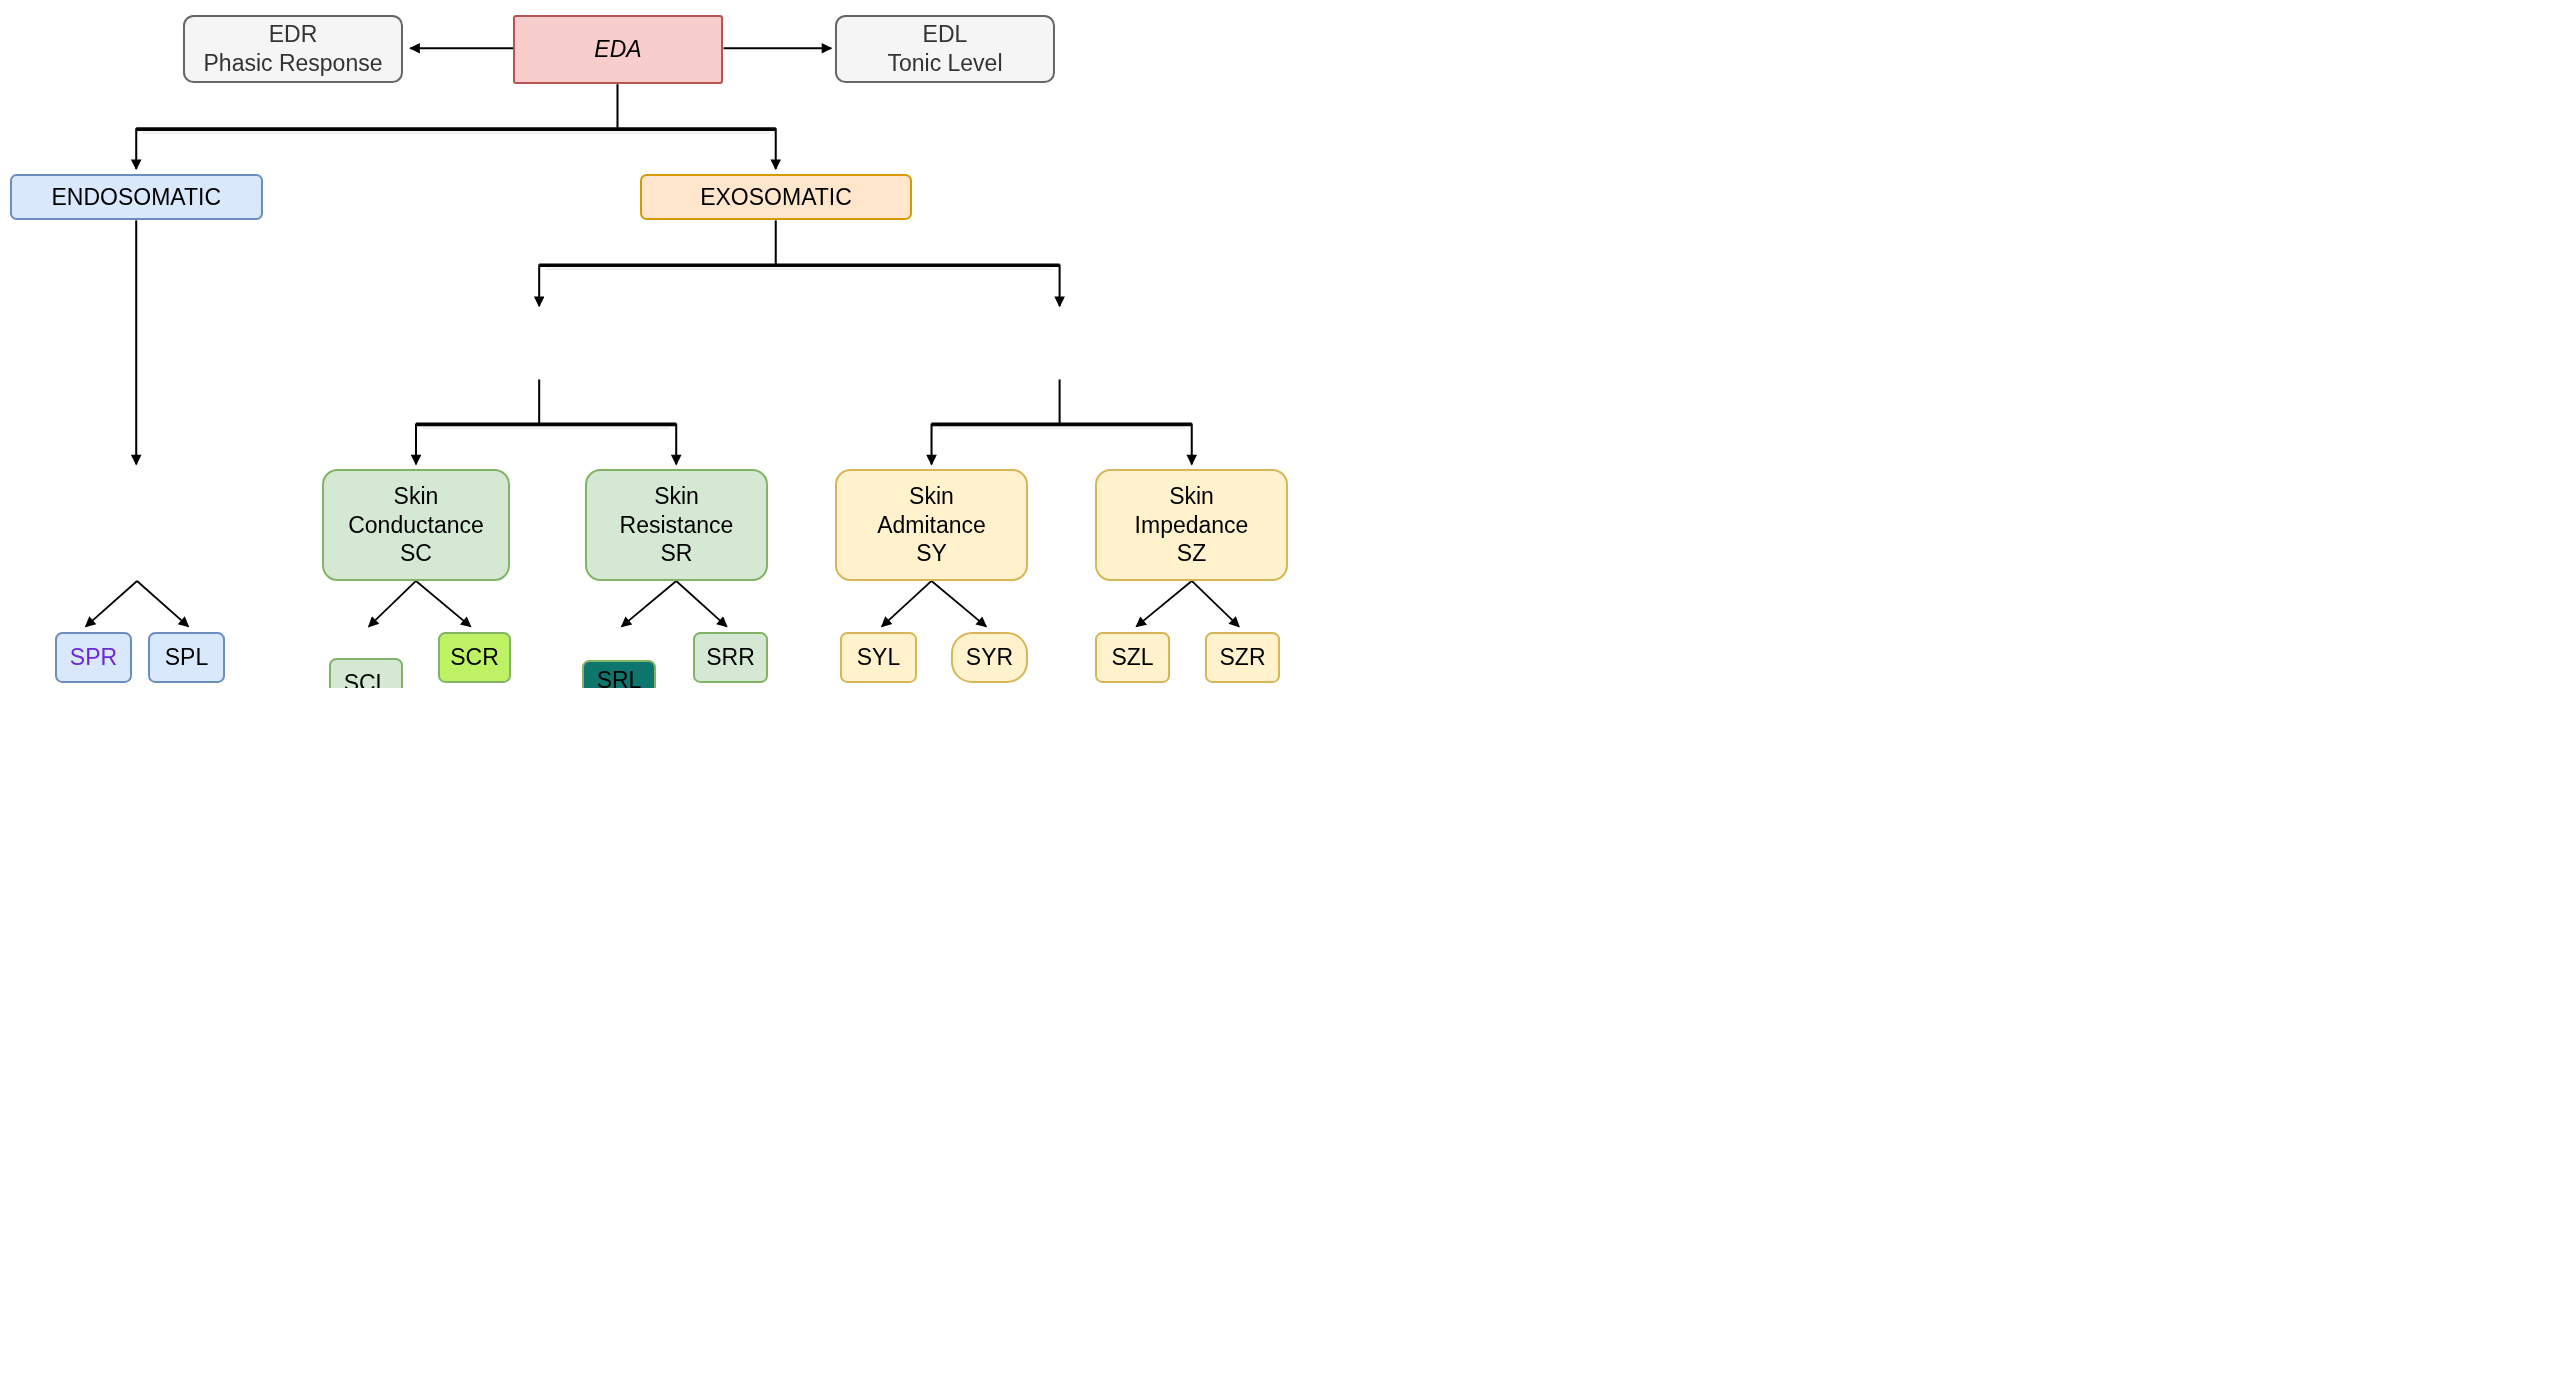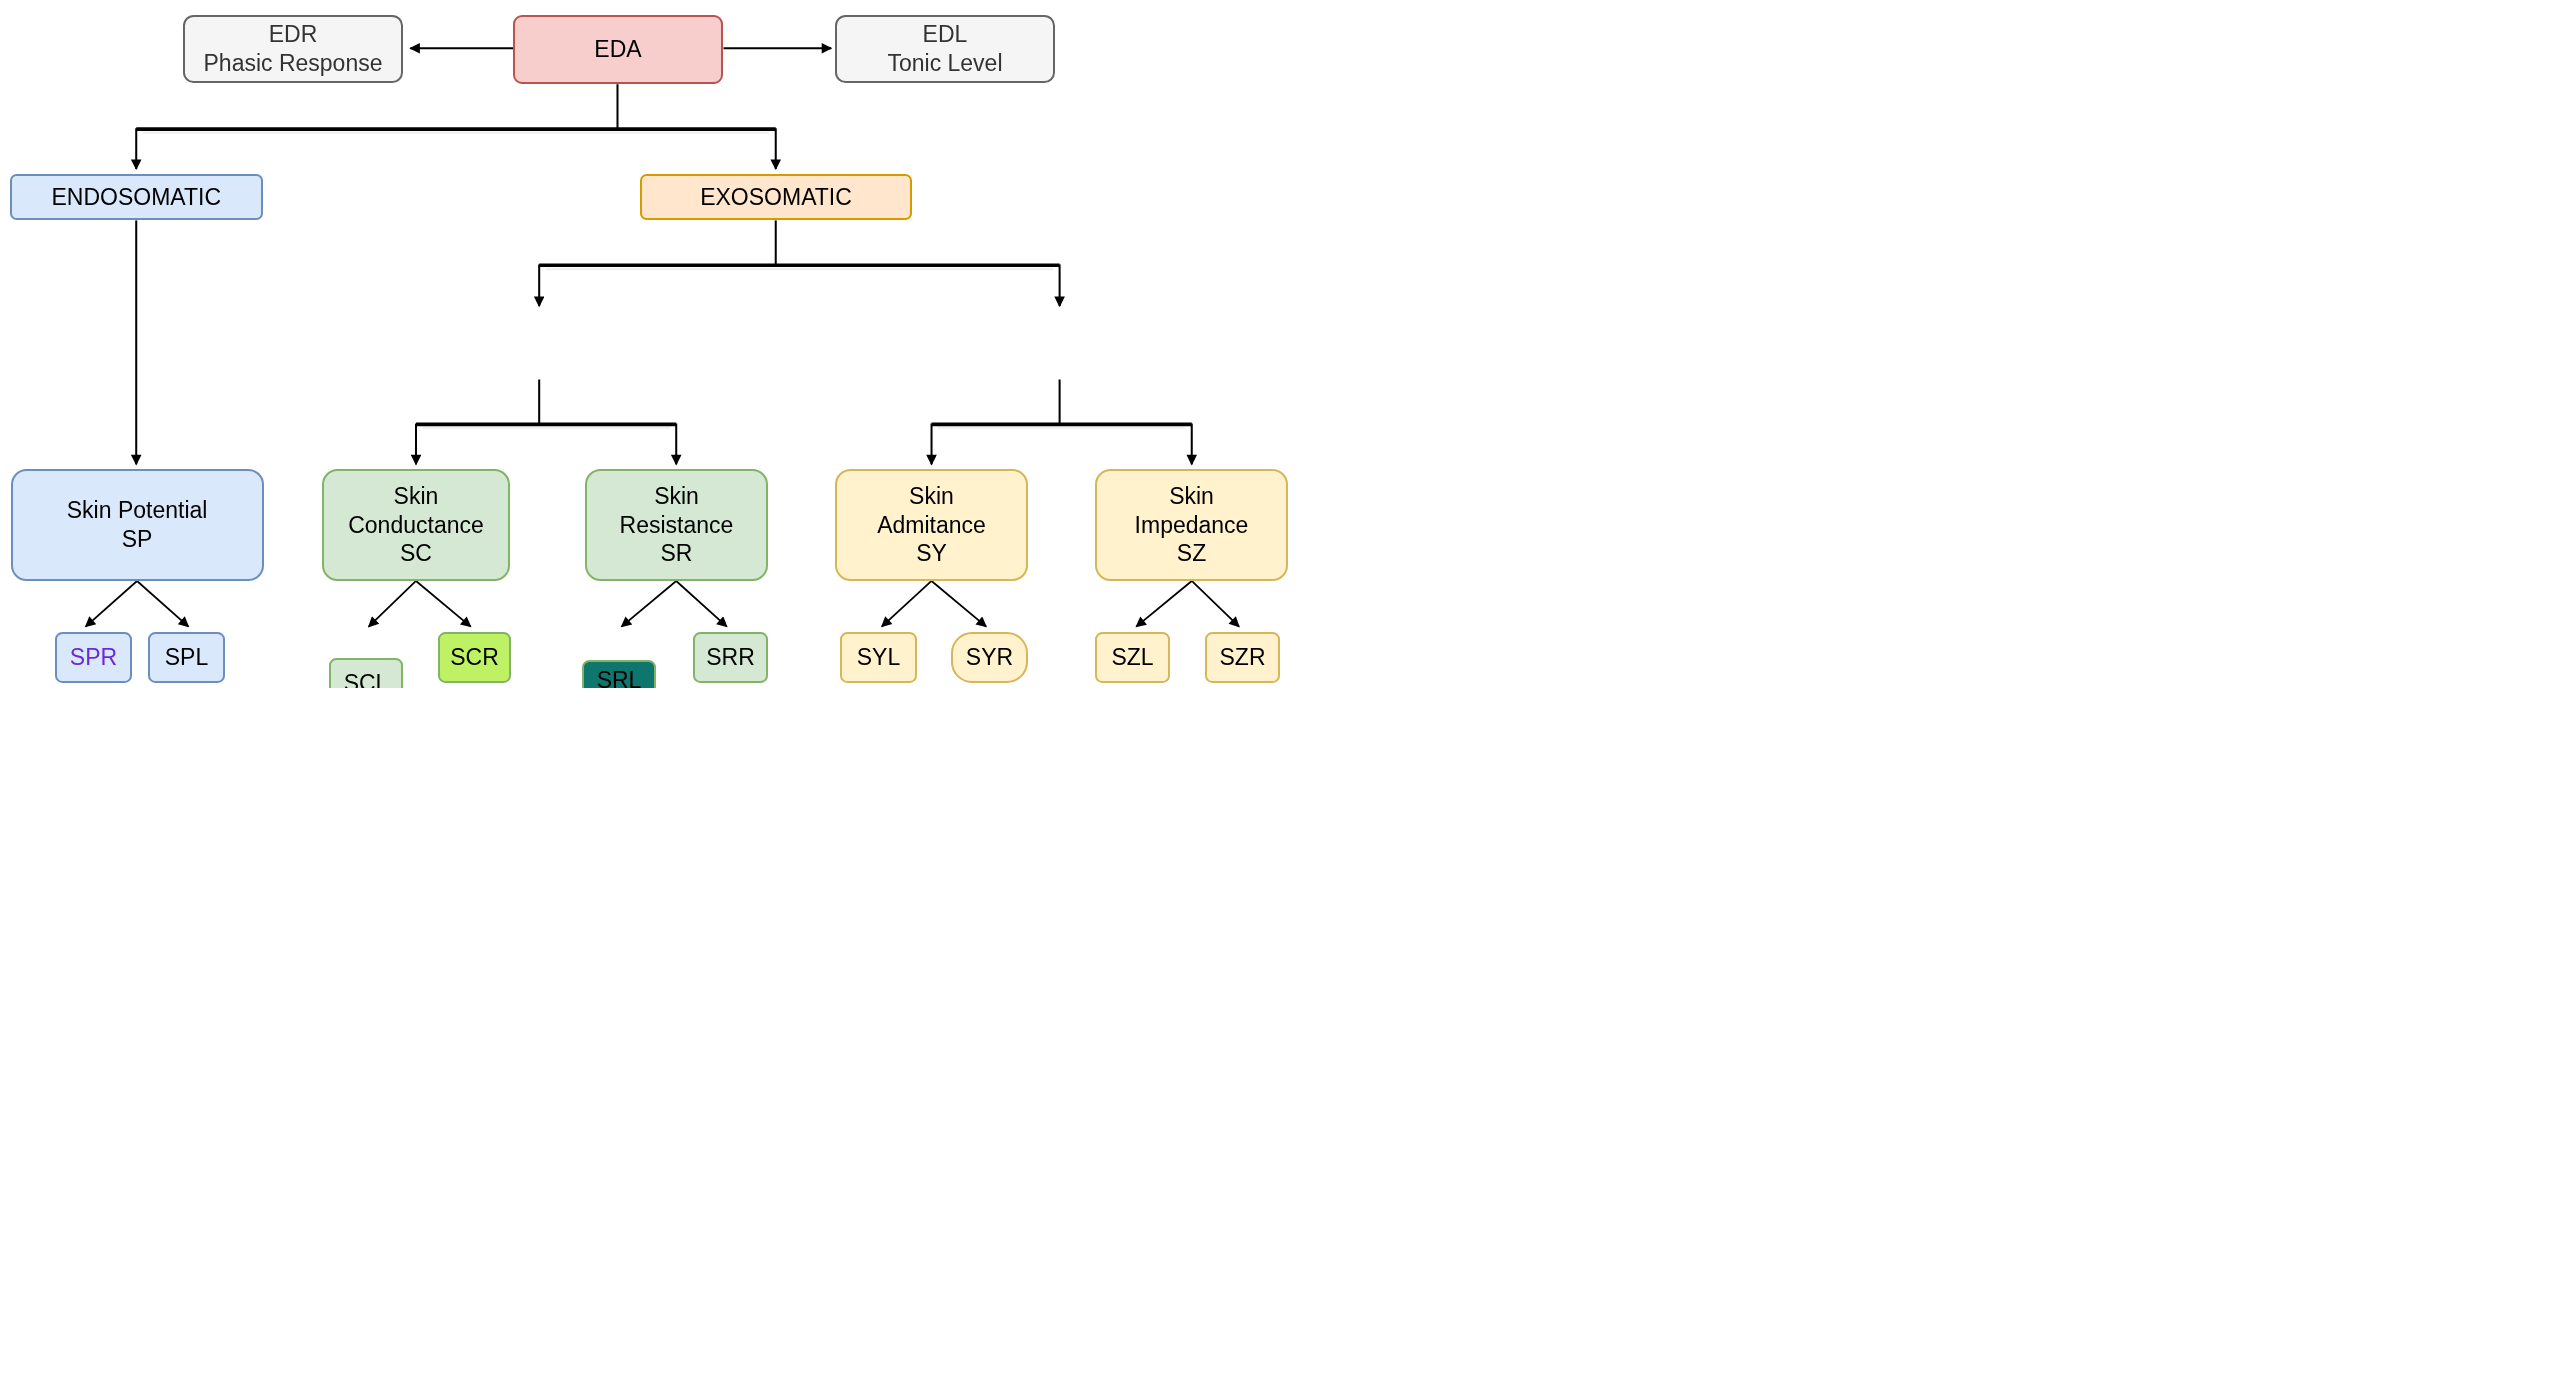--- a/index.html
+++ b/index.html
@@ -13,21 +13,21 @@
   .edge.thin{stroke-width:2.2px;}
   .edge-shadow{fill:none;stroke:#f0f0f0;stroke-width:3px;}
   .node{
     position:absolute;box-sizing:border-box;
     border:2px solid #000;background:#fff;
     display:flex;align-items:center;justify-content:center;
     text-align:center;white-space:pre-line;
     font-size:23px;line-height:1.26;color:#000;
   }
   .r8 {border-radius:6.5px;}
-  .r10{border-radius:9px;}
+  .r10{border-radius:3px;font-style:italic;}
   .r12{border-radius:10.6px;}
   .r18{border-radius:15.5px;}
   .r9 {border-radius:7.3px;}
 </style>
 </head>
 <body>
 
 <div id="canvas" style="background: rgb(255, 255, 255);">
 
   <svg id="edges" viewBox="0 0 1579 843" xmlns="http://www.w3.org/2000/svg">
@@ -81,22 +81,20 @@
   <div class="node r12" style="left: 183px; top: 14.7px; width: 220px; height: 68px; background-color: rgb(245, 245, 245); border-color: rgb(102, 102, 102); color: rgb(51, 51, 51);">EDR
 Phasic Response</div>
   <div class="node r10" style="left: 513px; top: 14.7px; width: 210px; height: 69px; background-color: rgb(248, 206, 204); border-color: rgb(184, 84, 80); color: rgb(0, 0, 0);">EDA</div>
   <div class="node r12" style="left: 835px; top: 14.7px; width: 220px; height: 68px; background-color: rgb(245, 245, 245); border-color: rgb(102, 102, 102); color: rgb(51, 51, 51);">EDL
 Tonic Level</div>
 
   <div class="node r8" style="left: 9.8px; top: 174px; width: 253px; height: 46px; background-color: rgb(218, 232, 252); border-color: rgb(108, 142, 191); color: rgb(0, 0, 0);">ENDOSOMATIC</div>
   <div class="node r8" style="left: 640px; top: 174px; width: 272px; height: 46px; background-color: rgb(255, 230, 204); border-color: rgb(215, 155, 0); color: rgb(0, 0, 0);">EXOSOMATIC</div>
 
 
-  <div class="node r18" style="left: 10.6px; top: 469px; width: 253px; height: 112px; background-color: rgb(218, 232, 252); border-color: rgb(108, 142, 191); color: rgb(0, 0, 0);">Skin Potential
-SP</div>
   <div class="node r18" style="left: 322px; top: 469px; width: 188px; height: 112px; background-color: rgb(213, 232, 212); border-color: rgb(130, 179, 102); color: rgb(0, 0, 0);">Skin
 Conductance
 SC</div>
   <div class="node r18" style="left: 585px; top: 469px; width: 183px; height: 112px; background-color: rgb(213, 232, 212); border-color: rgb(130, 179, 102); color: rgb(0, 0, 0);">Skin
 Resistance
 SR</div>
   <div class="node r18" style="left: 835px; top: 469px; width: 193px; height: 112px; background-color: rgb(255, 242, 204); border-color: rgb(214, 182, 86); color: rgb(0, 0, 0);">Skin
 Admitance
 SY</div>
   <div class="node r18" style="left: 1095px; top: 469px; width: 193px; height: 112px; background-color: rgb(255, 242, 204); border-color: rgb(214, 182, 86); color: rgb(0, 0, 0);">Skin

